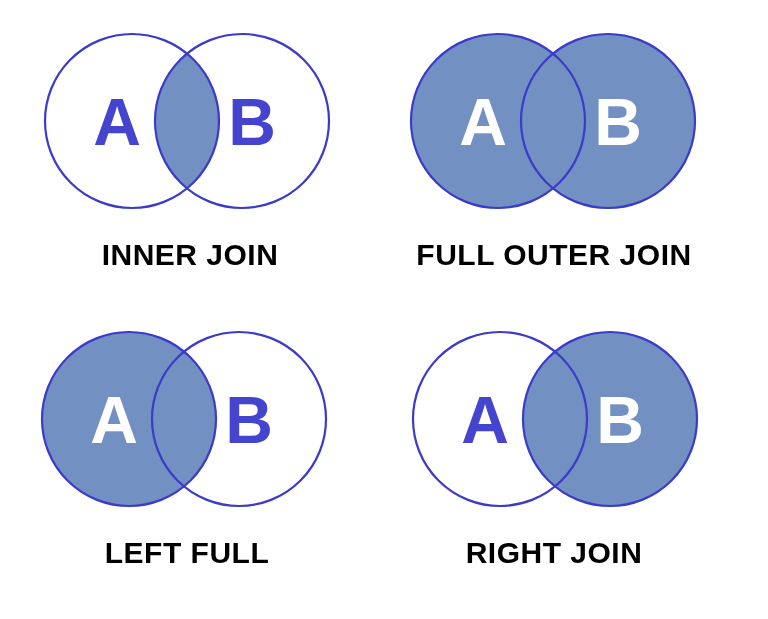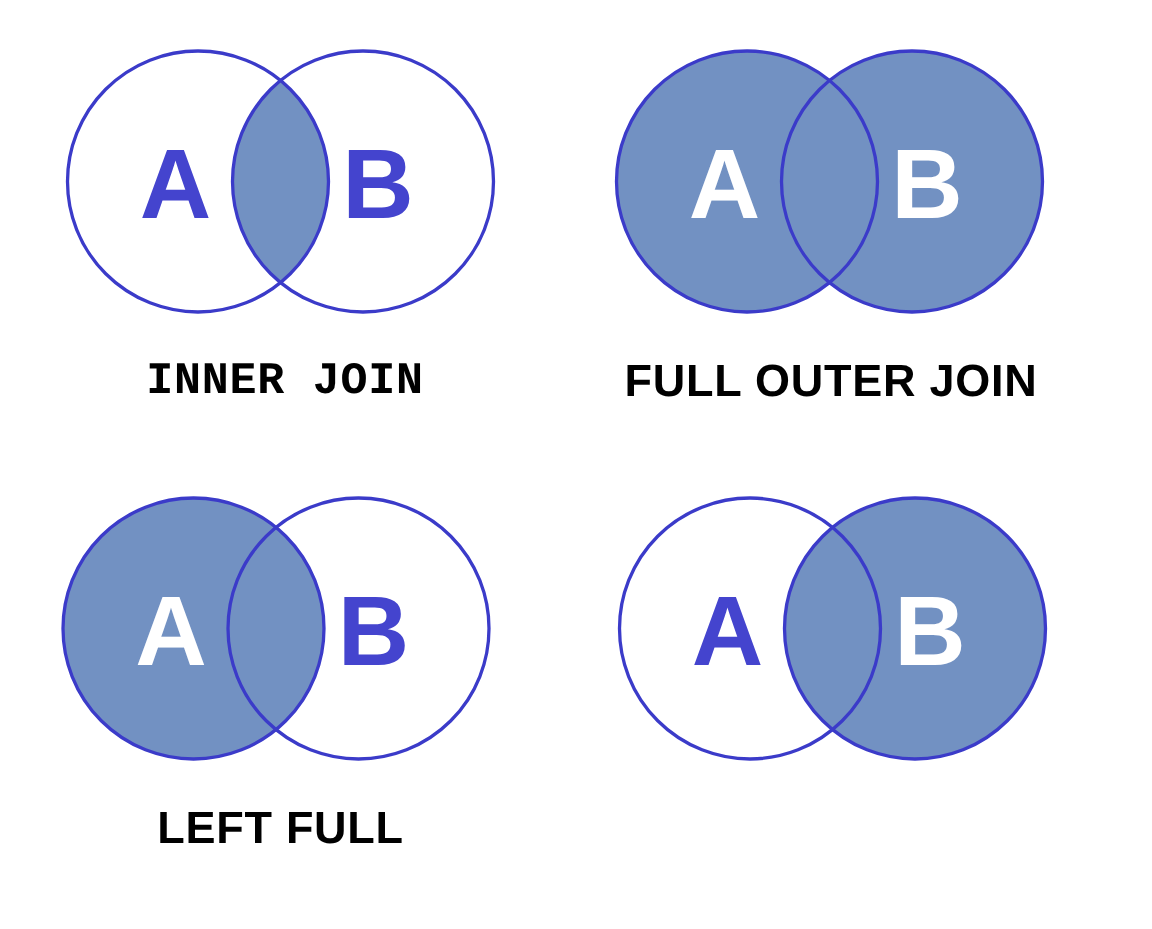--- a/index.html
+++ b/index.html
@@ -45,21 +45,21 @@
     position: absolute;
     width: 300px;
     font-size: 30px;
     line-height: 30px;
     font-weight: bold;
     color: #000000;
     text-align: center;
     letter-spacing: 0.5px;
     white-space: nowrap;
   }
-  .caption-inner-join      { left: 40px;  top: 240px; font-family: Liberation Mono, monospace; }
+  .caption-inner-join      { left: 40px;  top: 240px; }
   .caption-full-outer-join { left: 404px; top: 240px; }
   .caption-left-join       { left: 37px;  top: 538px; }
   .caption-right-join      { left: 404px; top: 538px; }
 </style>
 </head>
 <body>
 
 <div class="canvas">
 
   <svg class="venn venn-inner-join" viewBox="0 0 290 184">
@@ -101,14 +101,15 @@
   <div class="caption caption-left-join">LEFT FULL</div>
 
   <svg class="venn venn-right-join" viewBox="0 0 290 184">
     <circle class="fill-empty" cx="90" cy="92" r="87"></circle>
     <circle class="fill-shaded" cx="200" cy="92" r="87"></circle>
     <circle class="circle-outline" cx="200" cy="92" r="87"></circle>
     <circle class="circle-outline" cx="90" cy="92" r="87"></circle>
     <text class="venn-letter letter-blue" x="75" y="116" text-anchor="middle">A</text>
     <text class="venn-letter letter-white" x="210" y="116" text-anchor="middle">B</text>
   </svg>
+  <div class="caption caption-right-join">RIGHT JOIN</div>
 
 </div>
 
 </body></html>

